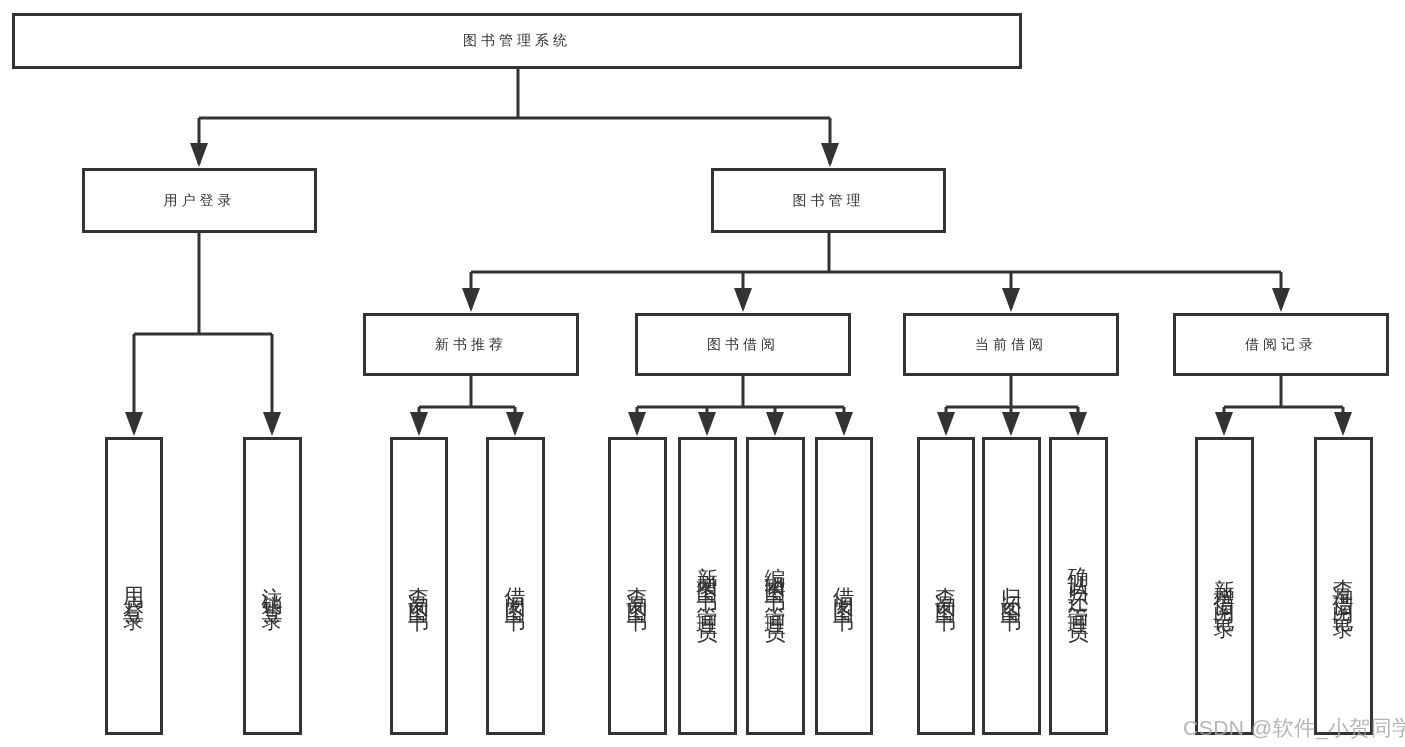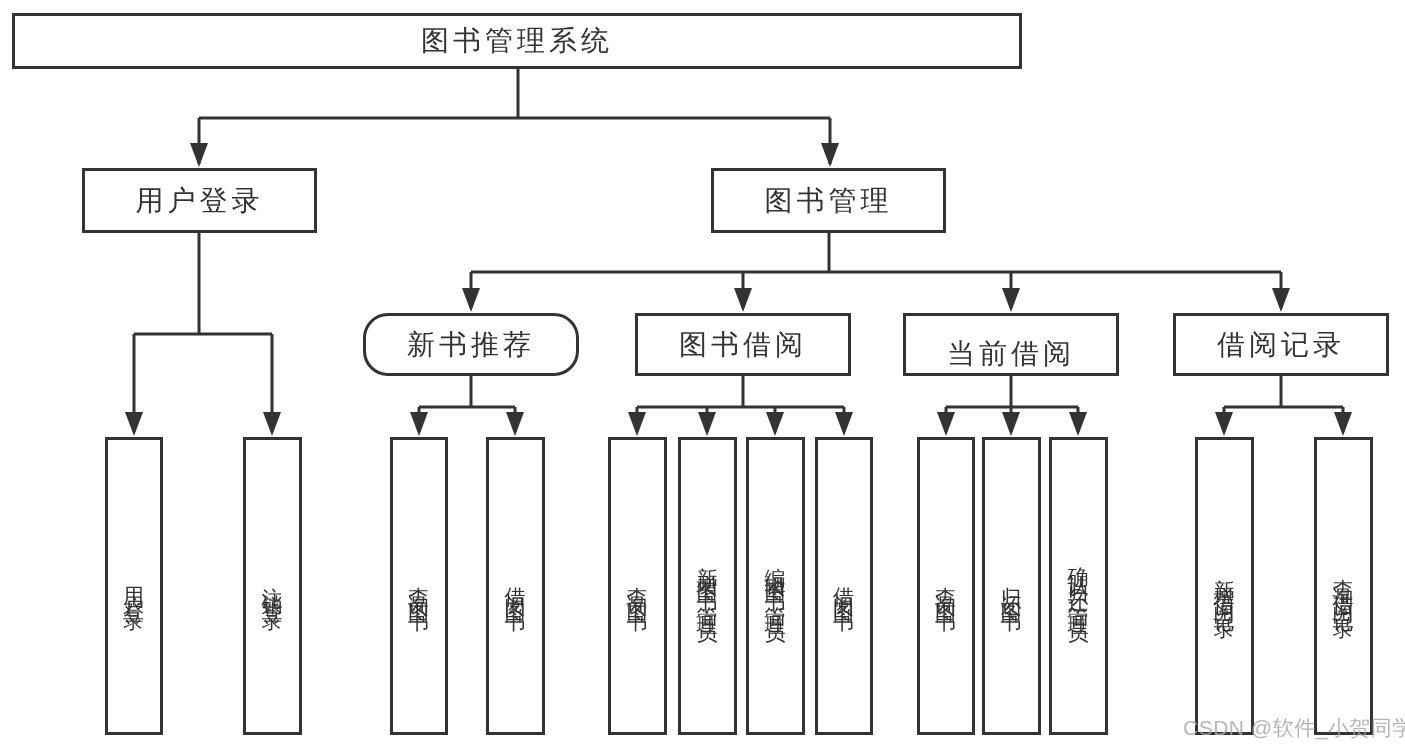--- a/index.html
+++ b/index.html
@@ -8,21 +8,21 @@
     font-family:"Liberation Sans",sans-serif;overflow:hidden;
   }
   .connectors{position:absolute;left:0;top:0;pointer-events:none;}
   .connectors path{stroke:#333333;stroke-width:3;fill:none;}
   .connectors polygon{fill:#333333;stroke:none;}
   .box{
     position:absolute;box-sizing:border-box;border:3px solid #333333;
     background:#ffffff;display:flex;align-items:center;justify-content:center;
     color:#333333;
   }
-  .hlabel{font-size:28px;letter-spacing:4px;white-space:nowrap;}
+  .hlabel{font-size:14px;letter-spacing:4px;white-space:nowrap;}
   .vlabel{
     writing-mode:vertical-rl;text-orientation:mixed;
     font-size:21px;letter-spacing:8px;line-height:1;
   }
   .leaf{top:437px;height:298px;}
   .lvl3{top:313px;width:216px;height:63px;}
   .lvl2{top:168px;width:235px;height:65px;}
   .watermark{
     position:absolute;left:1183px;top:714px;z-index:5;
     font-size:21px;color:rgba(168,168,168,0.85);white-space:nowrap;letter-spacing:0.5px;
@@ -87,27 +87,27 @@
     <span class="hlabel">图书管理系统</span>
   </div>
 
   <div class="box lvl2" style="left:82px;">
     <span class="hlabel">用户登录</span>
   </div>
   <div class="box lvl2" style="left:711px;">
     <span class="hlabel">图书管理</span>
   </div>
 
-  <div class="box lvl3" style="left:363px;border-radius:25px;">
+  <div class="box lvl3" style="left:363px;">
     <span class="hlabel">新书推荐</span>
   </div>
   <div class="box lvl3" style="left:635px;text-align:center;">
     <span class="hlabel">图书借阅</span>
   </div>
-  <div class="box lvl3" style="left:903px;align-items:flex-end;">
+  <div class="box lvl3" style="left:903px;">
     <span class="hlabel">当前借阅</span>
   </div>
   <div class="box lvl3" style="left:1173px;">
     <span class="hlabel">借阅记录</span>
   </div>
 
   <div class="box leaf" style="left:105px;width:58px;">
     <span class="vlabel">用户登录</span>
   </div>
   <div class="box leaf" style="left:243px;width:59px;">

